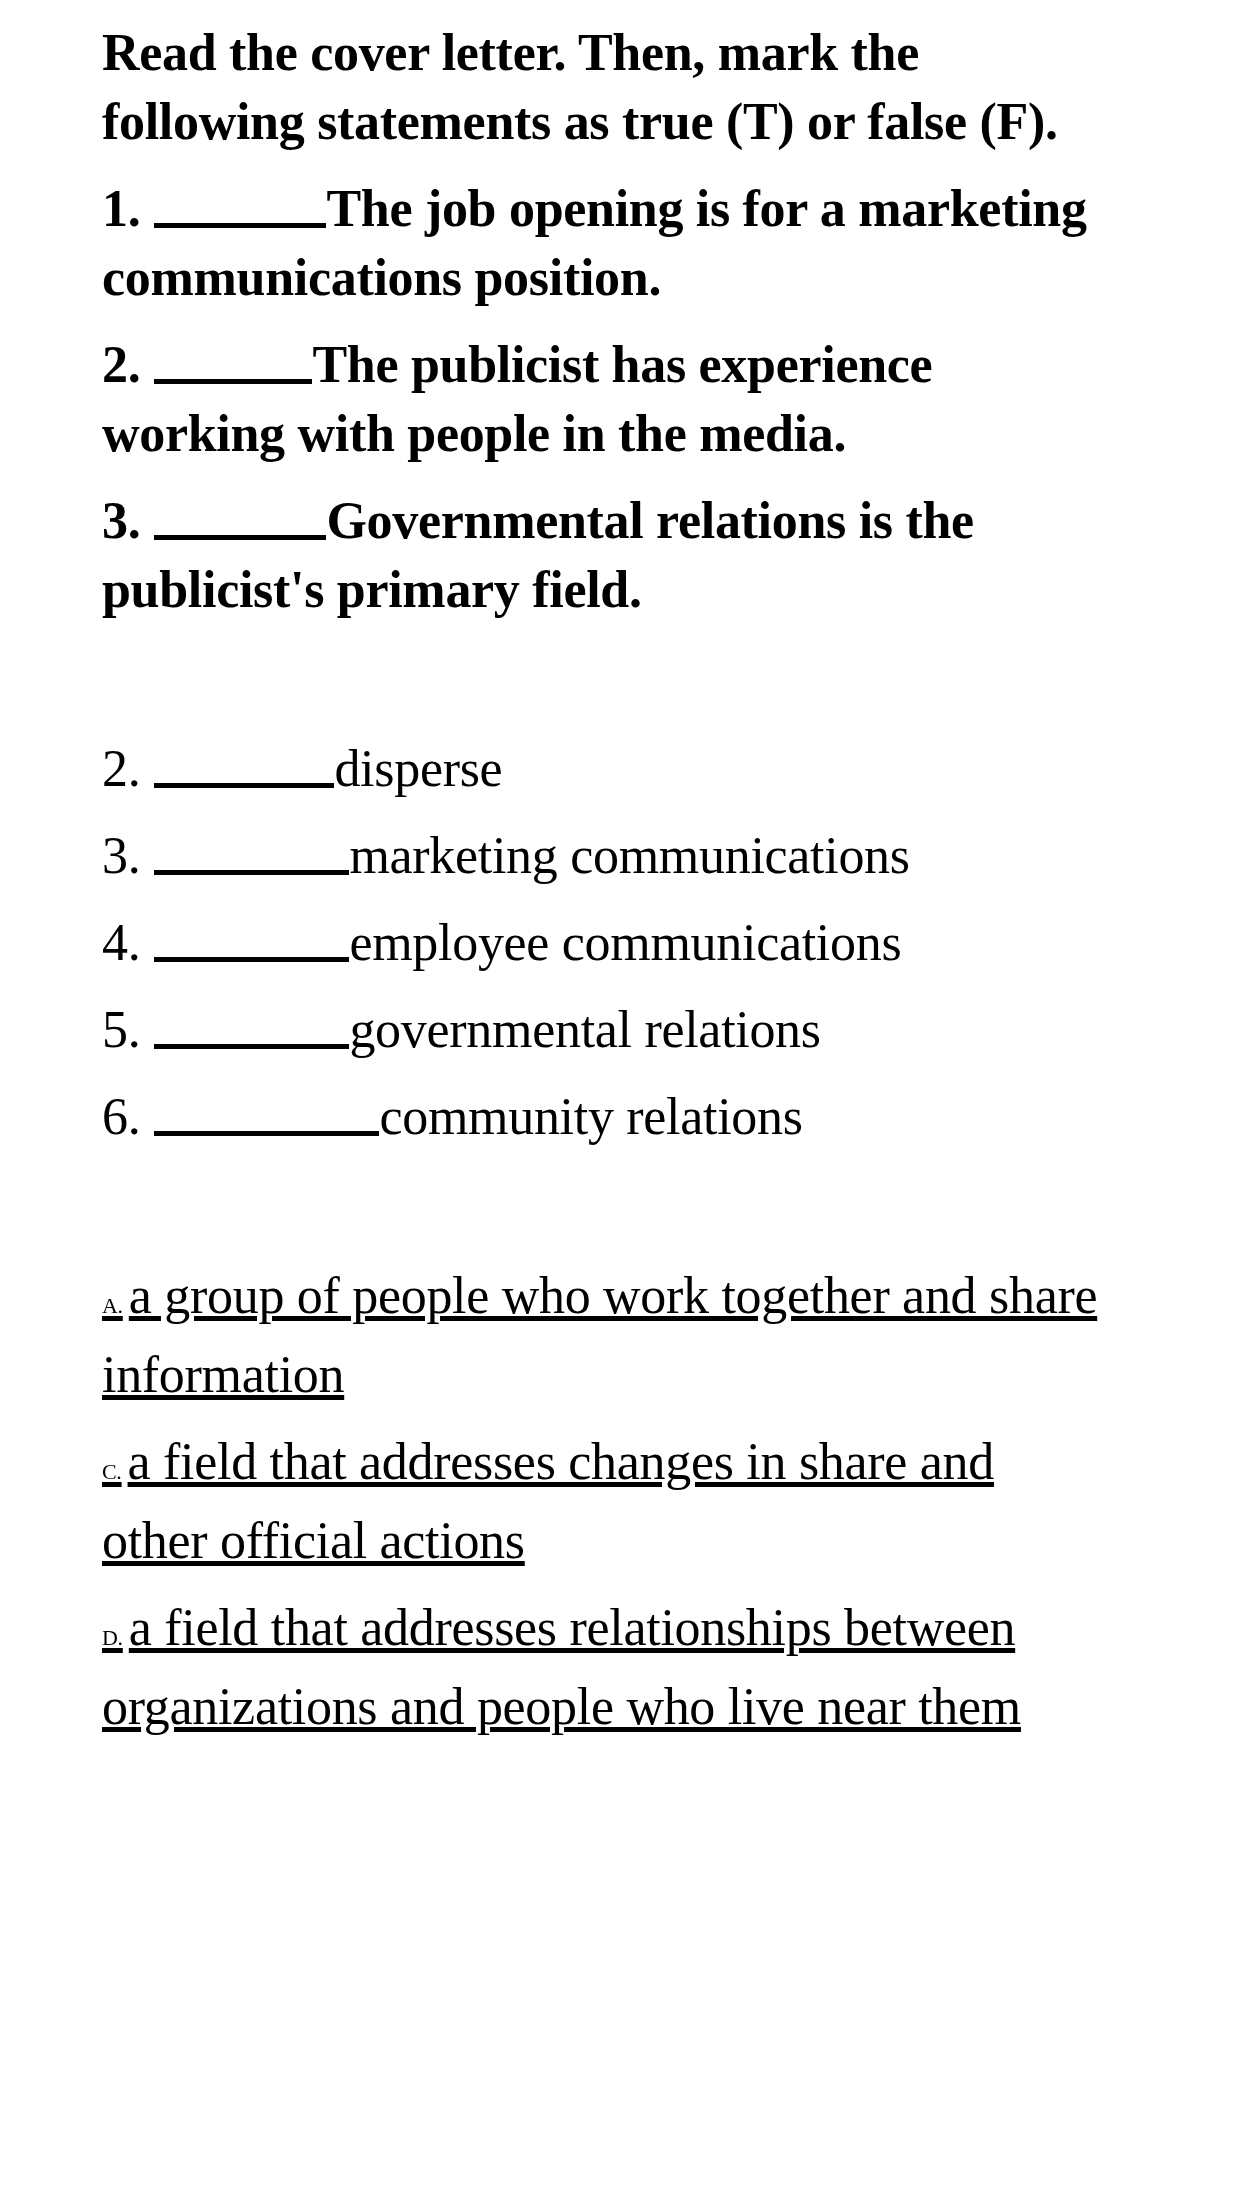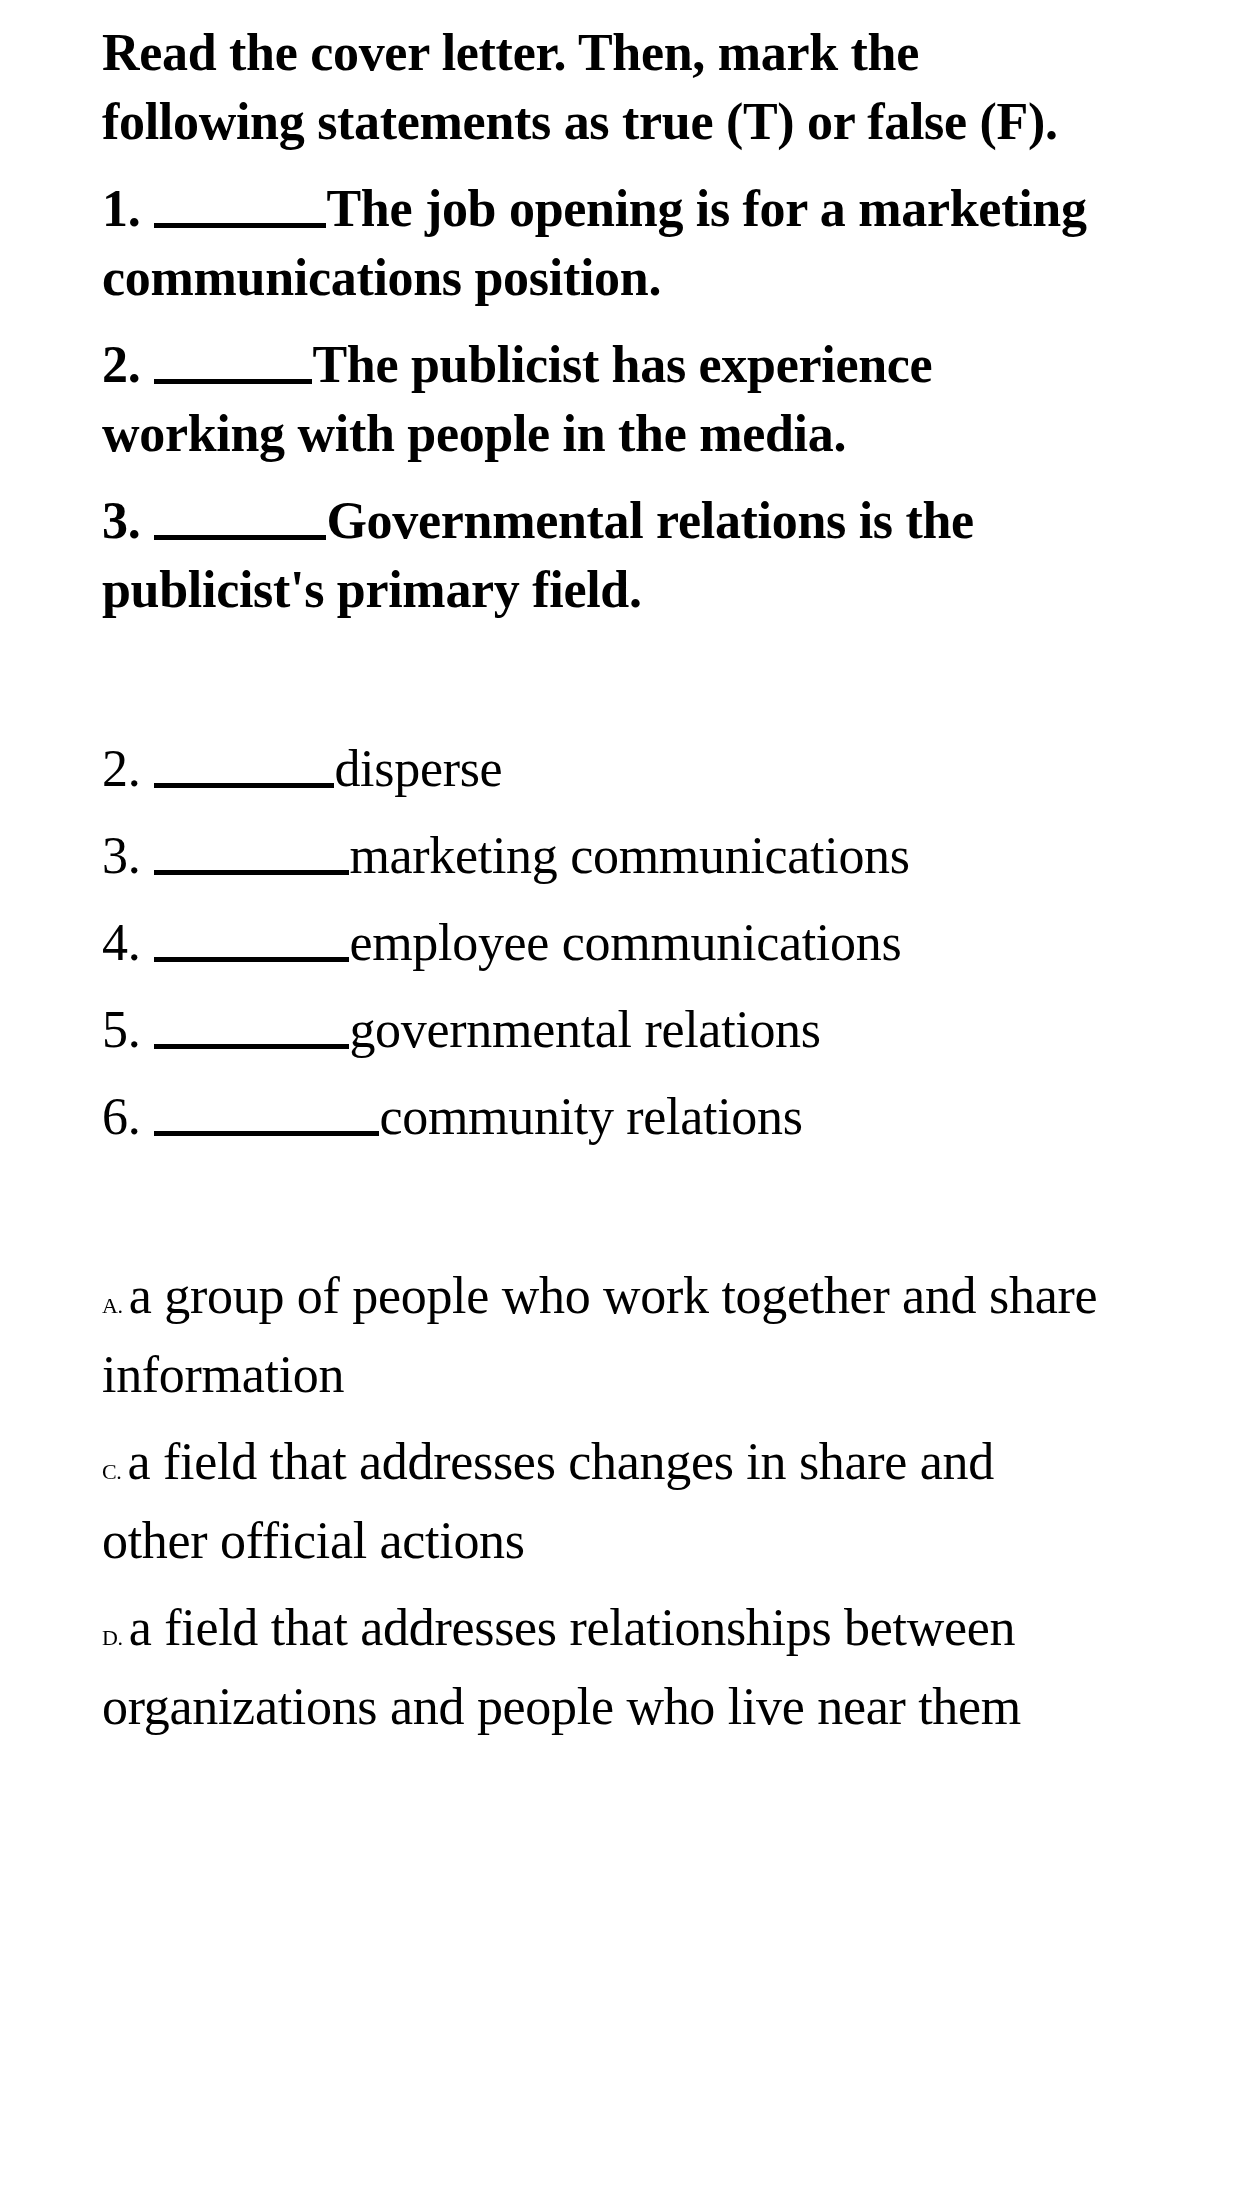--- a/index.html
+++ b/index.html
@@ -46,21 +46,21 @@
   .num { margin-right: 14px; }
   .section2 { margin-top: 110px; }
   .match-list { margin: 16px 0 0 0; }
   .match-item {
     font-size: 52px;
     line-height: 69px;
     margin: 0 0 18px 0;
     letter-spacing: -0.3px;
     white-space: nowrap;
   }
-  .defs { margin-top: 110px; }
+  .defs { margin-top: 110px; text-decoration: underline; }
   .def-item {
     font-size: 52px;
     line-height: 69px;
     margin: 0 0 18px 0;
     letter-spacing: -0.3px;
   }
   .def-letter {
     font-size: 22px;
     margin-right: 6px;
   }

